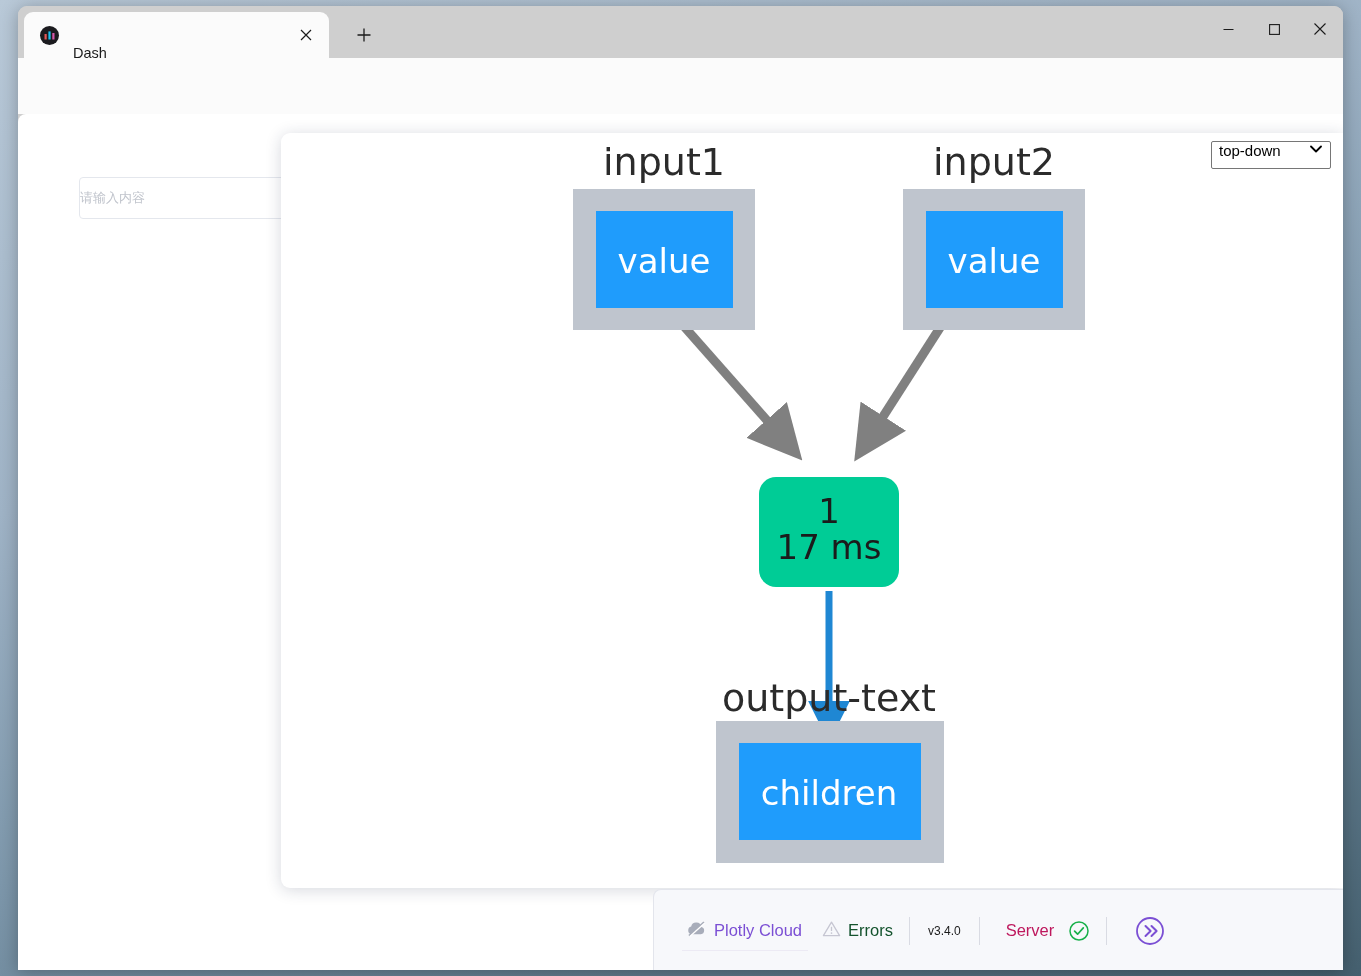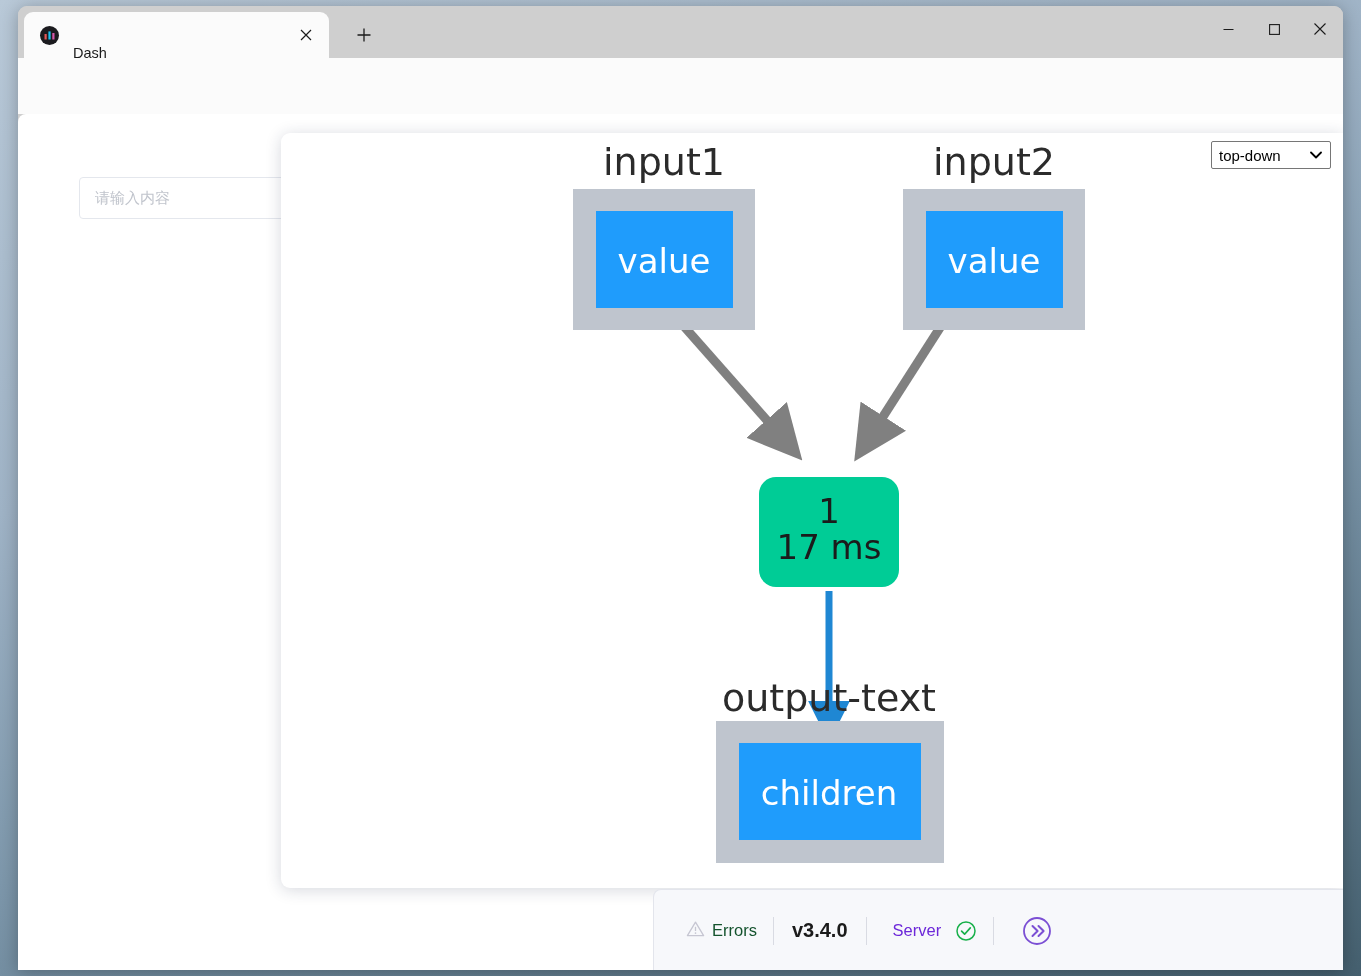--- a/index.html
+++ b/index.html
@@ -74,33 +74,33 @@
   
   .viewport{
     position:absolute;left:0;top:108px;width:1325px;height:856px;
     background:#ffffff;border-radius:8px 0 0 0;overflow:hidden;
   }
   .dash-input{
     position:absolute;left:61px;top:63px;width:225px;height:40px;
     border:1px solid #e4e7ed;border-radius:4px;background:#fff;
     display:flex;align-items:center;
   }
-  .dash-input span{font-size:15px;color:#c0c4cc;margin-left:15px;}
+  .dash-input span{font-size:13px;color:#c0c4cc;}
 
   
   .cbpanel{
     position:absolute;left:263px;top:19px;width:1062px;height:755px;
     background:#ffffff;border-radius:9px 0 0 9px;
     box-shadow:0 2px 16px rgba(30,40,70,.18);
     overflow:hidden;
   }
   .cb-select{
     position:absolute;right:12px;top:8px;width:110px;height:26px;
     border:1px solid #767676;border-radius:2px;background:#fff;
-    display:flex;align-items:center;font-size:15px;color:#000;
+    display:flex;align-items:flex-start;font-size:15px;color:#000;
     padding:0 4px;
   }
   .cb-select .lbl{flex:1;padding-left:3px;}
   .cb-select .chev{font-size:12px;padding-right:4px;}
   .cbsvg{position:absolute;left:0;top:0;width:1062px;height:755px;}
   .nlabel{font-family:"DejaVu Sans","Liberation Sans",sans-serif;}
 
   
   .devbar{
     position:absolute;left:635px;top:775px;width:690px;height:81px;
@@ -109,22 +109,22 @@
     display:flex;align-items:center;
   }
   .dev-item{display:flex;align-items:center;gap:7px;height:46px;padding:0 10px;position:relative;}
   .dev-item .txt{font-size:16.5px;}
   .dev-item.plotly .txt{color:#7b4fd4;}
   .dev-item.errors .txt{color:#14532d;}
   .dev-item.callbacks .txt{color:#7b4fd4;}
   .dev-underline{position:absolute;left:6px;right:4px;bottom:3px;height:2px;background:#7b4fd4;}
   .dev-underline.dim{background:#eceaf4;height:1px;}
   .dev-sep{width:1px;height:28px;background:#d9dbe3;margin:0 6px;}
-  .dev-version{font-size:20px;color:#1b1b1b;font-weight:bold;padding:0 12px;}
-  .dev-server{font-size:16.5px;color:#6d28d9;padding-left:10px;}
+  .dev-version{font-size:12px;color:#1b1b1b;font-weight:normal;padding:0 12px;}
+  .dev-server{font-size:16.5px;color:#be185d;padding-left:10px;}
   .dev-check{width:22px;height:22px;margin-left:7px;}
   .dev-toggle{width:34px;height:34px;margin-left:10px;}
 </style>
 </head>
 <body>
 
 <div class="desktop">
 
   <div class="window">
 
@@ -308,20 +308,31 @@
             <svg width="12" height="8" viewBox="0 0 12 8">
                 <path d="M1 1.5 L6 6.5 L11 1.5" stroke="#000" stroke-width="1.8" fill="none" stroke-linecap="round" stroke-linejoin="round"></path>
               </svg>
           </span>
         </div>
       </div>
 
       <div class="devbar">
         <div style="width:22px"></div>
 
+        <div class="dev-item plotly">
+          <span>
+            <svg width="21" height="17" viewBox="0 0 21 17">
+                <path d="M5.3 14.2 h9.6 a3.6 3.6 0 0 0 .4-7.1 A5.1 5.1 0 0 0 5.2 6.6 a3.9 3.9 0 0 0 .1 7.6 Z" fill="#a8adba"></path>
+                <path d="M3 15.6 L18 2.2" stroke="#a8adba" stroke-width="1.8"></path>
+                <path d="M3.8 16.4 L18.8 3" stroke="#ffffff" stroke-width="1.3"></path>
+              </svg>
+          </span>
+          <span class="txt">Plotly Cloud</span>
+          <span class="dev-underline dim"></span>
+        </div>
 
         <div class="dev-item errors">
           <span>
             <svg width="19" height="18" viewBox="0 0 19 18">
                 <path d="M9.5 2.2 L17.6 15.6 H1.4 Z" stroke="#c6c6d2" stroke-width="1.3" fill="none" stroke-linejoin="round"></path>
                 <path d="M9.5 6.8 V11" stroke="#c6c6d2" stroke-width="1.3"></path>
                 <circle cx="9.5" cy="13.1" r=".85" fill="#c6c6d2"></circle>
               </svg>
           </span>
           <span class="txt">Errors</span>

